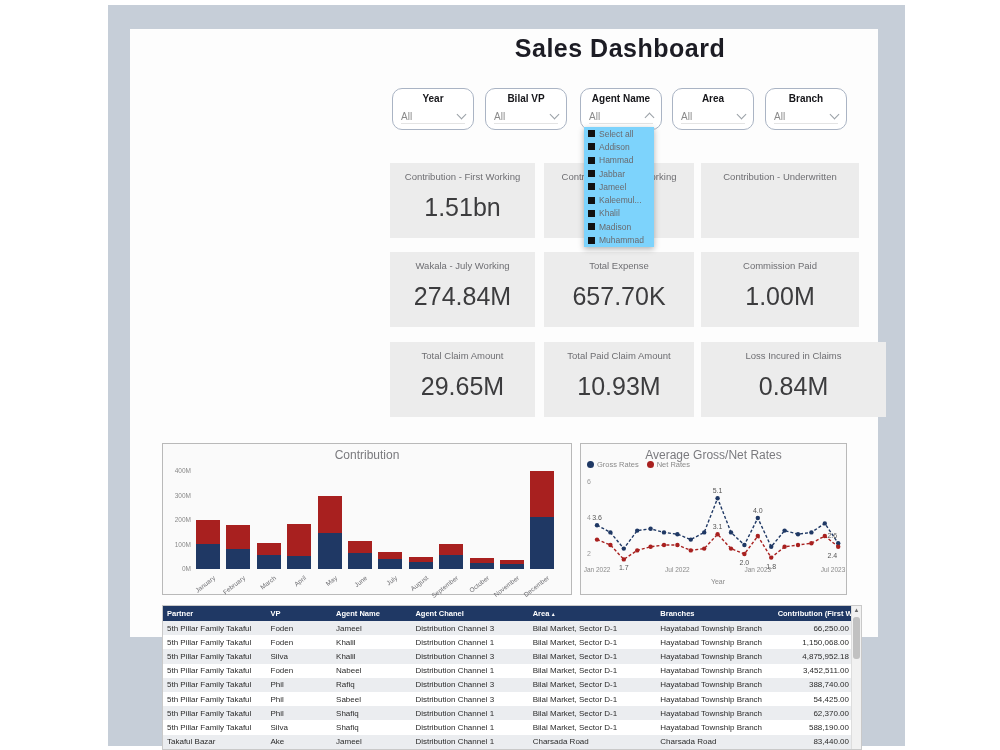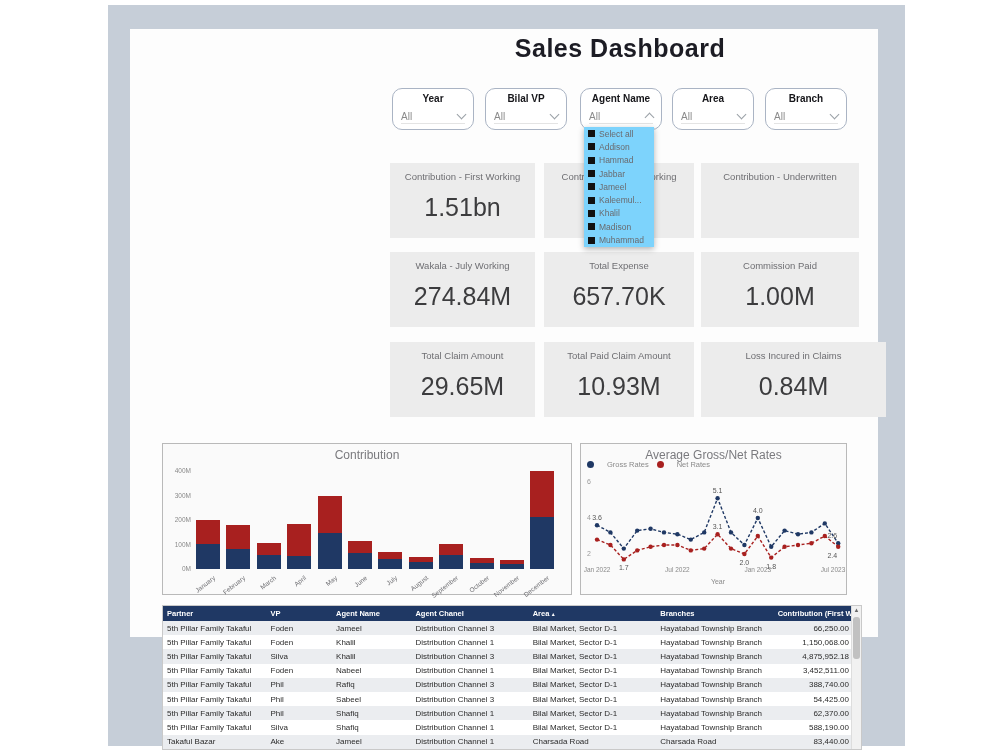--- a/index.html
+++ b/index.html
@@ -26,21 +26,21 @@
   
   .panel{position:absolute;top:414px;height:152px;background:#fafafa;border:1px solid #b9b9b9;box-sizing:border-box;}
   .ptitle{position:absolute;top:4px;left:0;right:0;text-align:center;font-size:12px;color:#7a7a7e;}
   #barPanel{left:32px;width:410px;}
   #linePanel{left:450px;width:267px;}
   .ytick{position:absolute;font-size:6.5px;color:#8a8a8a;text-align:right;width:26px;}
   .bar{position:absolute;width:24px;}
   .mlabel{position:absolute;font-size:6.5px;color:#6f6f73;width:44px;text-align:right;
     transform:rotate(-38deg);transform-origin:100% 0;white-space:nowrap;}
   .legend{position:absolute;top:16px;left:6px;display:flex;gap:8px;align-items:center;}
-  .litem{display:flex;gap:13px;align-items:center;font-size:7.5px;color:#8a8a8a;}
+  .litem{display:flex;gap:3px;align-items:center;font-size:7.5px;color:#8a8a8a;}
   .ldot{width:7px;height:7px;border-radius:50%;}
   #lineSvg{position:absolute;left:0;top:0;}
   
   #dropdown{position:absolute;left:454px;top:98px;width:70px;height:120px;background:#7dd3fc;
     box-shadow:0 2px 6px rgba(0,0,0,.3);overflow:hidden;z-index:9;}
   .ditem{display:flex;align-items:center;gap:4px;height:13.3px;padding-left:4px;cursor:pointer;}
   .dbox{width:7px;height:7px;background:#111;flex:0 0 auto;}
   .ditem span{font-size:8.5px;color:#6a6a6e;white-space:nowrap;}
   
   #tableWrap{position:absolute;left:32px;top:576px;width:700px;height:145px;background:#fff;

